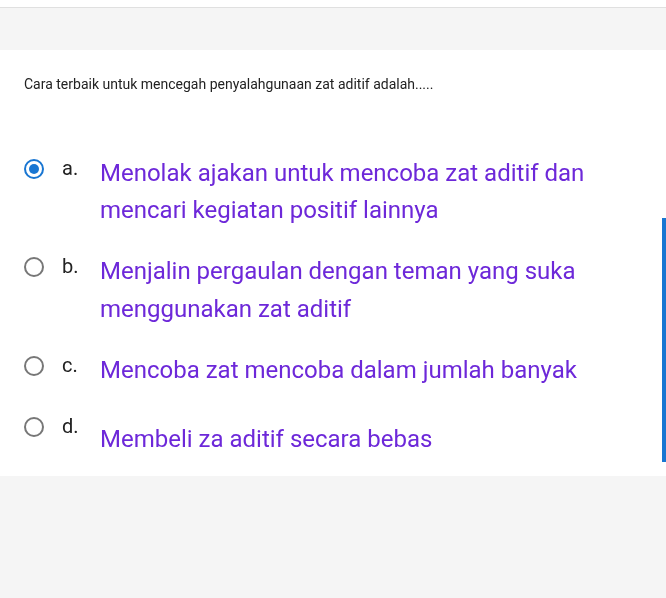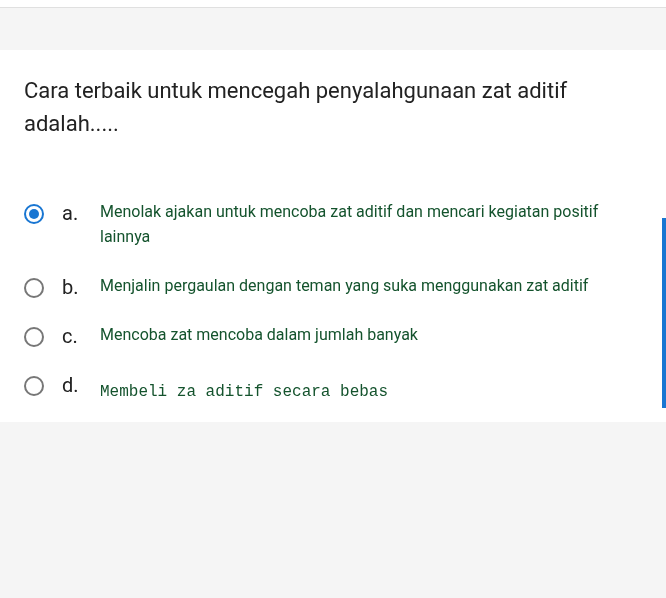--- a/index.html
+++ b/index.html
@@ -13,21 +13,21 @@
       width: 666px;
       height: 598px;
       overflow: hidden;
     }
     .top-divider {
       height: 8px;
       background: #fff;
       border-bottom: 1px solid #e0e0e0;
     }
     .question {
-      font-size: 22px;
+      font-size: 14px;
       color: #222;
       line-height: 1.5;
       margin-bottom: 60px;
     }
     .options {
       display: flex;
       flex-direction: column;
       gap: 24px;
     }
     .option-row {
@@ -61,28 +61,27 @@
       transform: translate(-50%, -50%);
     }
     .option-letter {
       font-size: 20px;
       color: #222;
       flex-shrink: 0;
       min-width: 20px;
       margin-top: 1px;
     }
     .option-text {
-      font-size: 16px;
-      color: #14532d;
+      font-size: 24px;
+      color: #6d28d9;
       line-height: 1.55;
       flex: 1;
     }
     .option-d .option-text {
       margin-top: 8px;
-      font-family: Liberation Mono, monospace;
     }
     .clear-choice {
       margin-top: 56px;
       margin-left: 44px;
       color: #1976d2;
       font-size: 20px;
       cursor: pointer;
       display: inline-block;
     }
     .border-accent {

